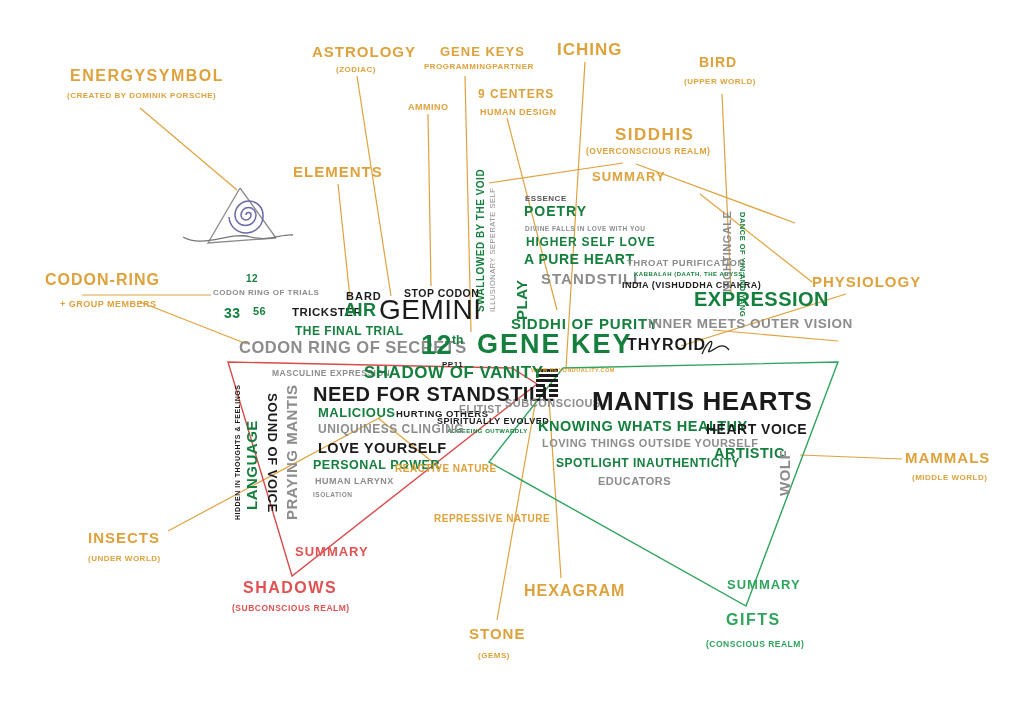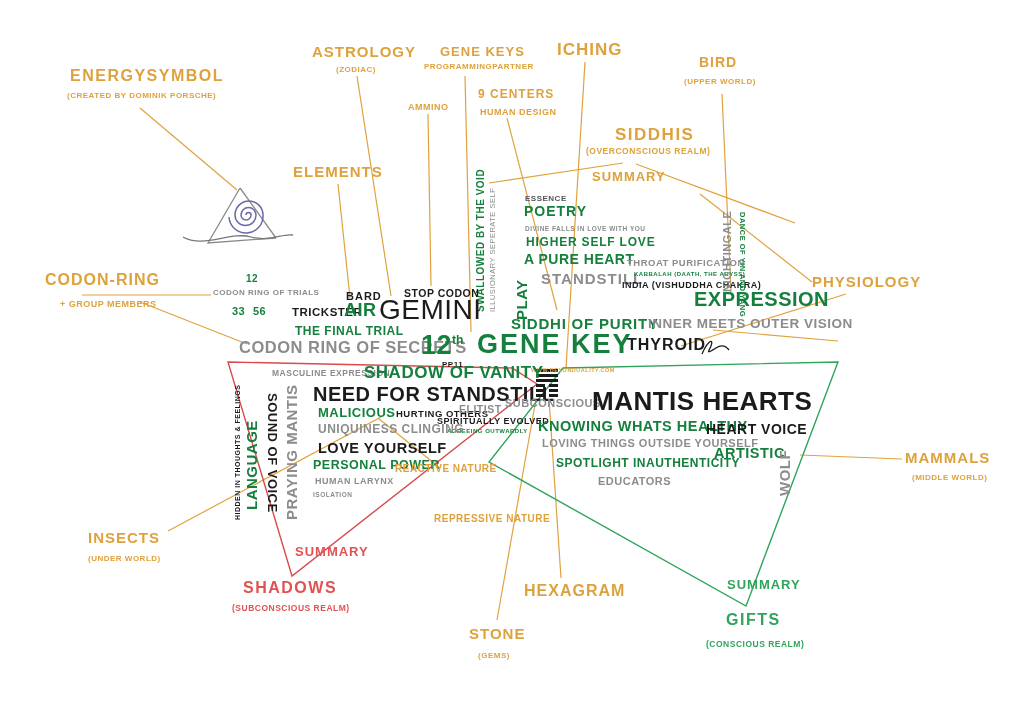--- a/index.html
+++ b/index.html
@@ -148,21 +148,21 @@
   <div class="lbl black" style="left:622px;top:281px;font-size:9px;font-weight:600">INDIA (VISHUDDHA CHAKRA)</div>
   <div class="lbl gray b vup" style="left:722px;top:216px;font-size:11px;height:76px">NIGHTINGALE</div>
   <div class="lbl blue b vdown" style="left:738px;top:212px;font-size:7.5px;height:108px">DANCE OF YIN AND YANG</div>
   <div class="lbl blue b vup" style="left:476px;top:192px;font-size:10px;height:120px">SWALLOWED BY THE VOID</div>
   <div class="lbl gray vup" style="left:489px;top:208px;font-size:7.5px;height:104px">ILLUSIONARY SEPERATE SELF</div>
   <div class="lbl blue b" style="left:511px;top:316px;font-size:15px;letter-spacing:.8px">SIDDHI OF PURITY</div>
   <div class="lbl gray" style="left:648px;top:317px;font-size:13.5px;font-weight:600">INNER MEETS OUTER VISION</div>
 
   <div class="lbl blue b" style="left:246px;top:274px;font-size:10px">12</div>
   <div class="lbl gray b" style="left:213px;top:289px;font-size:8px">CODON RING OF TRIALS</div>
-  <div class="lbl blue b" style="left:232px;top:306px;font-size:11px">33</div>
+  <div class="lbl blue b" style="left:224px;top:306px;font-size:14px">33</div>
   <div class="lbl blue b" style="left:253px;top:306px;font-size:11px">56</div>
   <div class="lbl black" style="left:292px;top:307px;font-size:11.5px;font-weight:600">TRICKSTER</div>
   <div class="lbl black b" style="left:346px;top:291px;font-size:11px;letter-spacing:1px">BARD</div>
   <div class="lbl blue b" style="left:344px;top:301px;font-size:18px">AIR</div>
   <div class="lbl black" style="left:379px;top:296px;font-size:28px;font-weight:400">GEMINI</div>
   <div class="lbl black" style="left:404px;top:288px;font-size:10.5px;font-weight:600">STOP CODON</div>
   <div class="lbl blue b" style="left:295px;top:325px;font-size:12px">THE FINAL TRIAL</div>
   <div class="lbl gray" style="left:239px;top:339px;font-size:16.5px;font-weight:600;letter-spacing:.5px">CODON RING OF SECRETS</div>
 
   <div class="lbl blue b" style="left:421px;top:332px;font-size:27px"><span>12</span><sup class="ord">th</sup></div>

